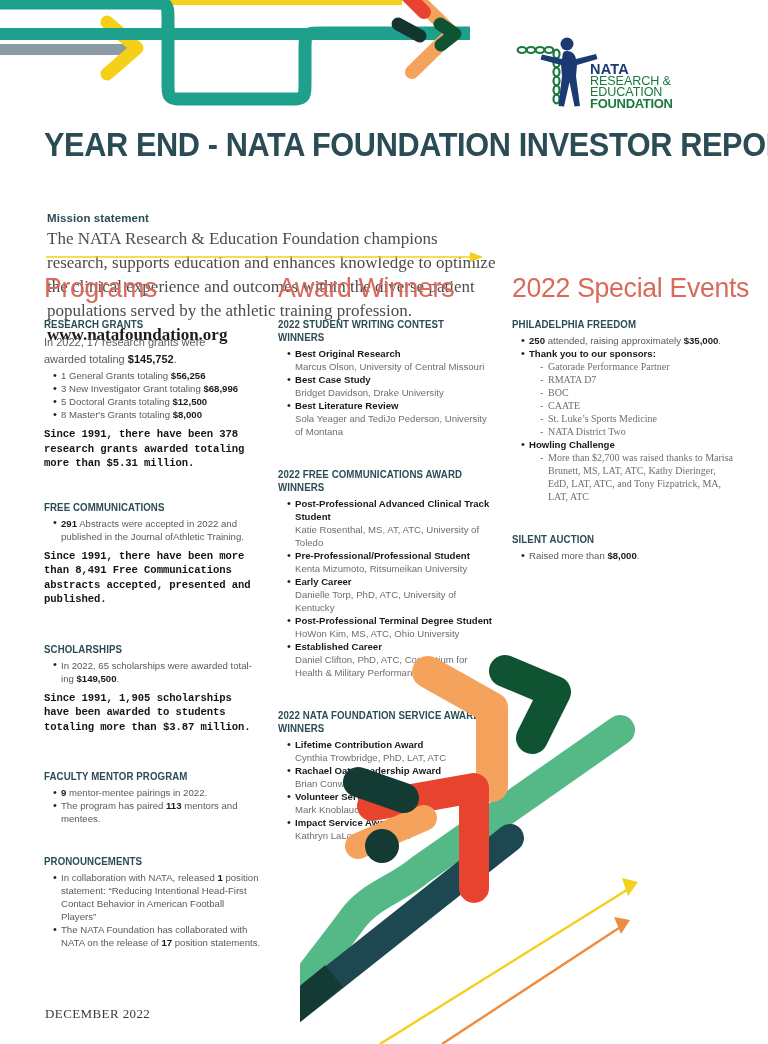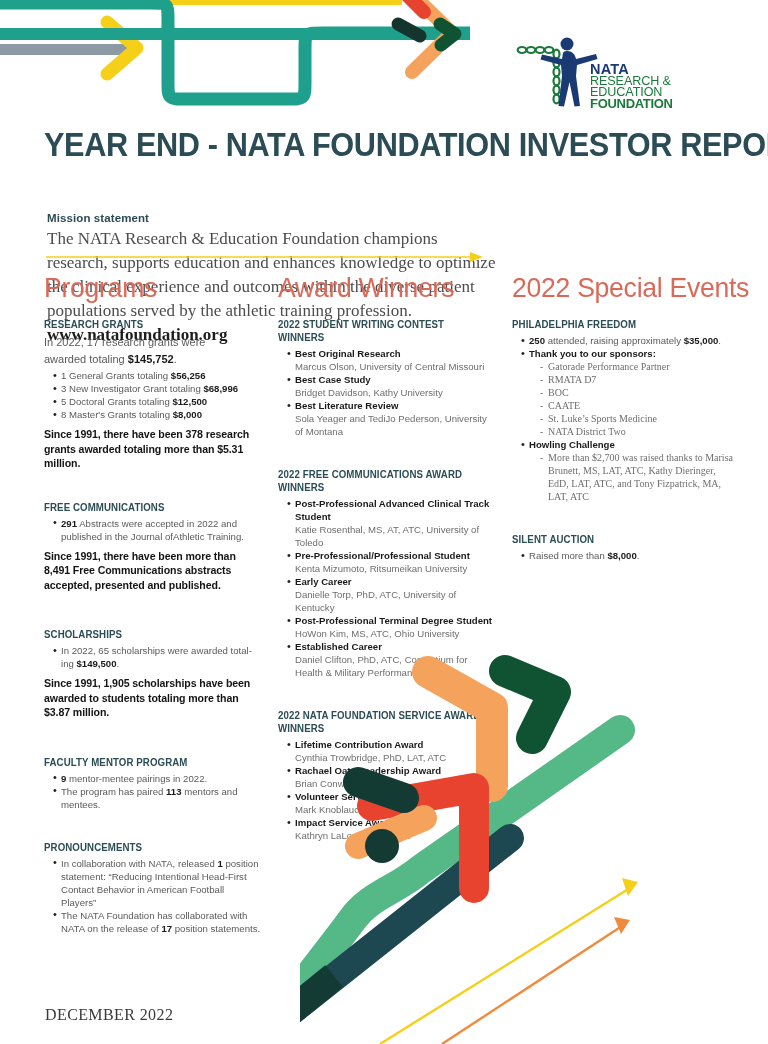--- a/index.html
+++ b/index.html
@@ -178,38 +178,38 @@
   }
   .dash > li::before {
     content: "-";
     position: absolute;
     left: 0;
     top: 0;
     color: #6e6e6e;
   }
 
   .callout {
-    font-family: Liberation Sans, sans-serif;
+    font-family: Liberation Mono, monospace;
     font-weight: bold;
     font-size: 10.6px;
     line-height: 14.5px;
     color: #141414;
     margin-top: 6px;
     letter-spacing: -0.1px;
   }
   .gap-m { height: 14px; }
   .gap-l { height: 20px; }
 
   
   #footer-date {
     position: absolute;
     left: 45px;
     top: 1006px;
     font-family: "Liberation Serif", serif;
-    font-size: 16px;
+    font-size: 13px;
     letter-spacing: 0.4px;
     color: #3a3a3a;
   }
 </style>
 </head>
 <body>
 
 <svg id="header-graphic" viewBox="0 0 768 120" xmlns="http://www.w3.org/2000/svg">
 
   <g>
@@ -356,21 +356,21 @@
   </div>
 </div>
 
 <div class="column" id="col-awards">
   <div class="col-title">Award Winners</div>
 
   <div class="section">
     <div class="sec-head">2022 STUDENT WRITING CONTEST WINNERS</div>
     <ul class="bullets">
       <li><span class="lead">Best Original Research</span><span class="sub">Marcus Olson, University of Central Missouri</span></li>
-      <li><span class="lead">Best Case Study</span><span class="sub">Bridget Davidson, Kathy University</span></li>
+      <li><span class="lead">Best Case Study</span><span class="sub">Bridget Davidson, Drake University</span></li>
       <li><span class="lead">Best Literature Review</span><span class="sub">Sola Yeager and TediJo Pederson, University of Montana</span></li>
     </ul>
   </div>
 
   <div class="gap-m"></div>
 
   <div class="section">
     <div class="sec-head">2022 FREE COMMUNICATIONS AWARD WINNERS</div>
     <ul class="bullets">
       <li><span class="lead">Post-Professional Advanced Clinical Track Student</span><span class="sub">Katie Rosenthal, MS, AT, ATC, University of Toledo</span></li>

